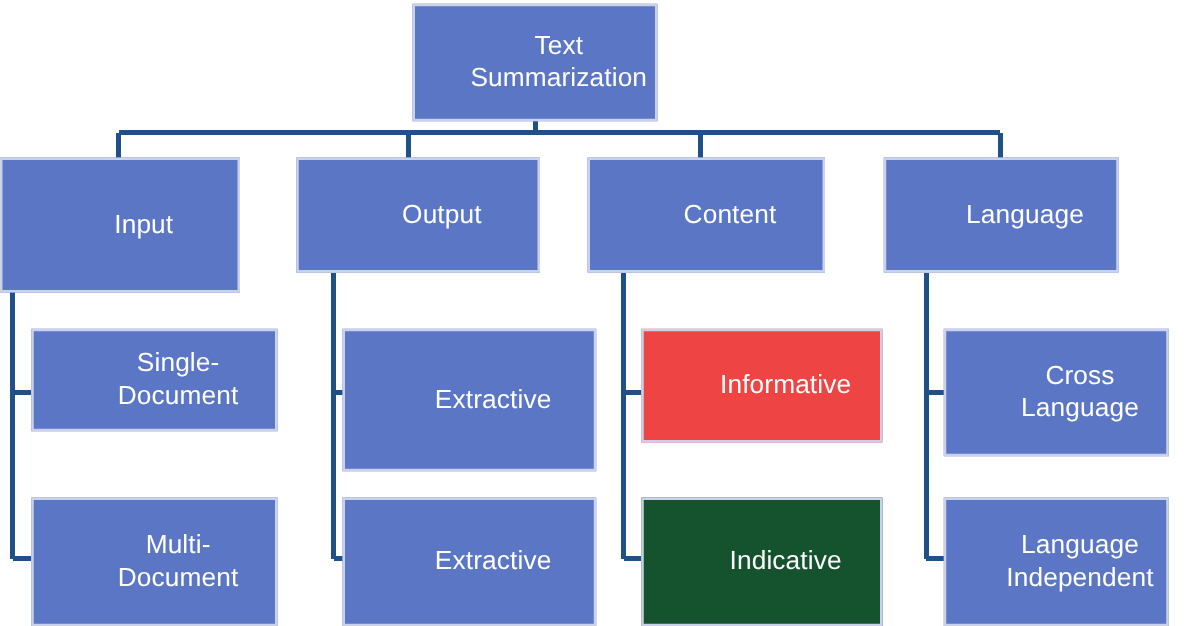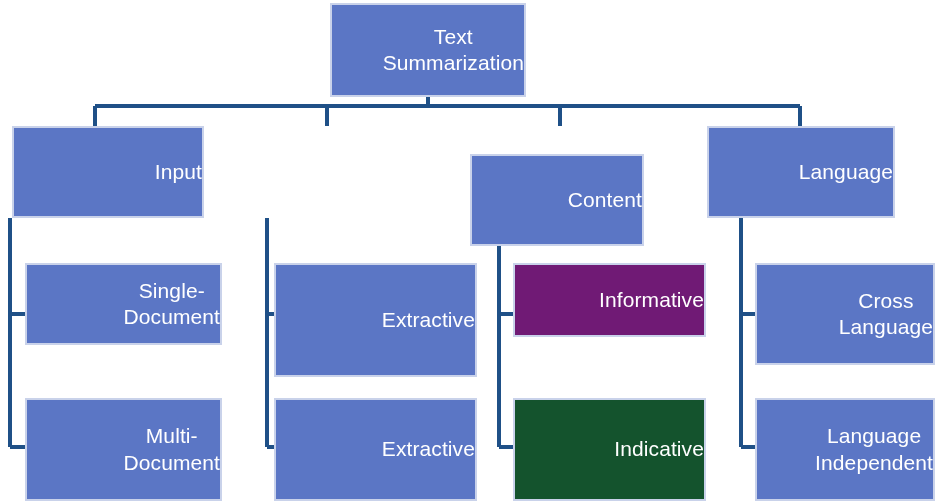--- a/index.html
+++ b/index.html
@@ -26,21 +26,21 @@
     height: 501px;
     pointer-events: none;
   }
   .node {
     position: absolute;
     box-sizing: border-box;
     background: #5B76C5;
     border: 2px solid #0f172a;
     display: flex;
     align-items: center;
-    justify-content: flex-end;
+    justify-content: center;
     text-align: center;
     color: #FFFFFF;
     font-family: "Liberation Sans", sans-serif;
     font-size: 21px;
     font-weight: 400;
     line-height: 1.24;
     letter-spacing: 0.1px;
     white-space: pre-line;
     z-index: 2;
     padding-left: 38px;
@@ -79,24 +79,27 @@
       <line x1="741" y1="218" x2="741" y2="447" stroke="#1F5087" stroke-width="4" shape-rendering="crispEdges"></line>
       <line x1="741" y1="314" x2="755" y2="314" stroke="#1F5087" stroke-width="4" shape-rendering="crispEdges"></line>
       <line x1="741" y1="447" x2="755" y2="447" stroke="#1F5087" stroke-width="4" shape-rendering="crispEdges"></line>
     </svg>
 
   <div class="node root" id="node-root" style="left: 330px; top: 3px; width: 196px; height: 94px; background: rgb(91, 118, 197); border-color: rgb(201, 210, 234); color: rgb(255, 255, 255);">
     <span>Text
 Summarization</span>
   </div>
 
-  <div class="node level1" id="node-b0" style="left: 12px; top: 126px; width: 192px; height: 92px; background: rgb(91, 118, 197); border-color: rgb(201, 210, 234); color: rgb(255, 255, 255);">
+  <div class="node level1" id="node-b0" style="left: 0px; top: 126px; width: 192px; height: 108px; background: rgb(91, 118, 197); border-color: rgb(201, 210, 234); color: rgb(255, 255, 255);">
     <span>Input</span>
   </div>
-  <div class="node level1" id="node-b2" style="left: 470px; top: 126px; width: 174px; height: 92px; background: rgb(91, 118, 197); border-color: rgb(201, 210, 234); color: rgb(255, 255, 255); margin-top: 28px;">
+  <div class="node level1" id="node-b1" style="left: 237px; top: 126px; width: 195px; height: 92px; background: rgb(91, 118, 197); border-color: rgb(201, 210, 234); color: rgb(255, 255, 255);">
+    <span>Output</span>
+  </div>
+  <div class="node level1" id="node-b2" style="left: 470px; top: 126px; width: 190px; height: 92px; background: rgb(91, 118, 197); border-color: rgb(201, 210, 234); color: rgb(255, 255, 255);">
     <span>Content</span>
   </div>
   <div class="node level1" id="node-b3" style="left: 707px; top: 126px; width: 188px; height: 92px; background: rgb(91, 118, 197); border-color: rgb(201, 210, 234); color: rgb(255, 255, 255);">
     <span>Language</span>
   </div>
 
   <div class="node leaf" id="node-b0c0" style="left: 25px; top: 263px; width: 197px; height: 82px; background: rgb(91, 118, 197); border-color: rgb(201, 210, 234); color: rgb(255, 255, 255);">
     <span>Single-
 Document</span>
   </div>
@@ -105,21 +108,21 @@
 Document</span>
   </div>
 
   <div class="node leaf" id="node-b1c0" style="left: 274px; top: 263px; width: 203px; height: 114px; background: rgb(91, 118, 197); border-color: rgb(201, 210, 234); color: #ffffff;">
     <span>Extractive</span>
   </div>
   <div class="node leaf" id="node-b1c1" style="left: 274px; top: 398px; width: 203px; height: 103px; background: rgb(91, 118, 197); border-color: rgb(201, 210, 234); color: rgb(255, 255, 255);">
     <span>Extractive</span>
   </div>
 
-  <div class="node leaf" id="node-b2c0" style="left: 513px; top: 263px; width: 193px; height: 74px; background: #701a75; border-color: rgb(201, 210, 234); color: rgb(255, 255, 255);">
+  <div class="node leaf" id="node-b2c0" style="left: 513px; top: 263px; width: 193px; height: 91px; background: #ef4444; border-color: rgb(201, 210, 234); color: rgb(255, 255, 255);">
     <span>Informative</span>
   </div>
   <div class="node leaf" id="node-b2c1" style="left: 513px; top: 398px; width: 193px; height: 103px; background: #14532d; border-color: rgb(201, 210, 234); color: rgb(255, 255, 255);">
     <span>Indicative</span>
   </div>
 
   <div class="node leaf" id="node-b3c0" style="left: 755px; top: 263px; width: 180px; height: 102px; background: rgb(91, 118, 197); border-color: rgb(201, 210, 234); color: rgb(255, 255, 255);">
     <span>Cross
 Language</span>
   </div>

